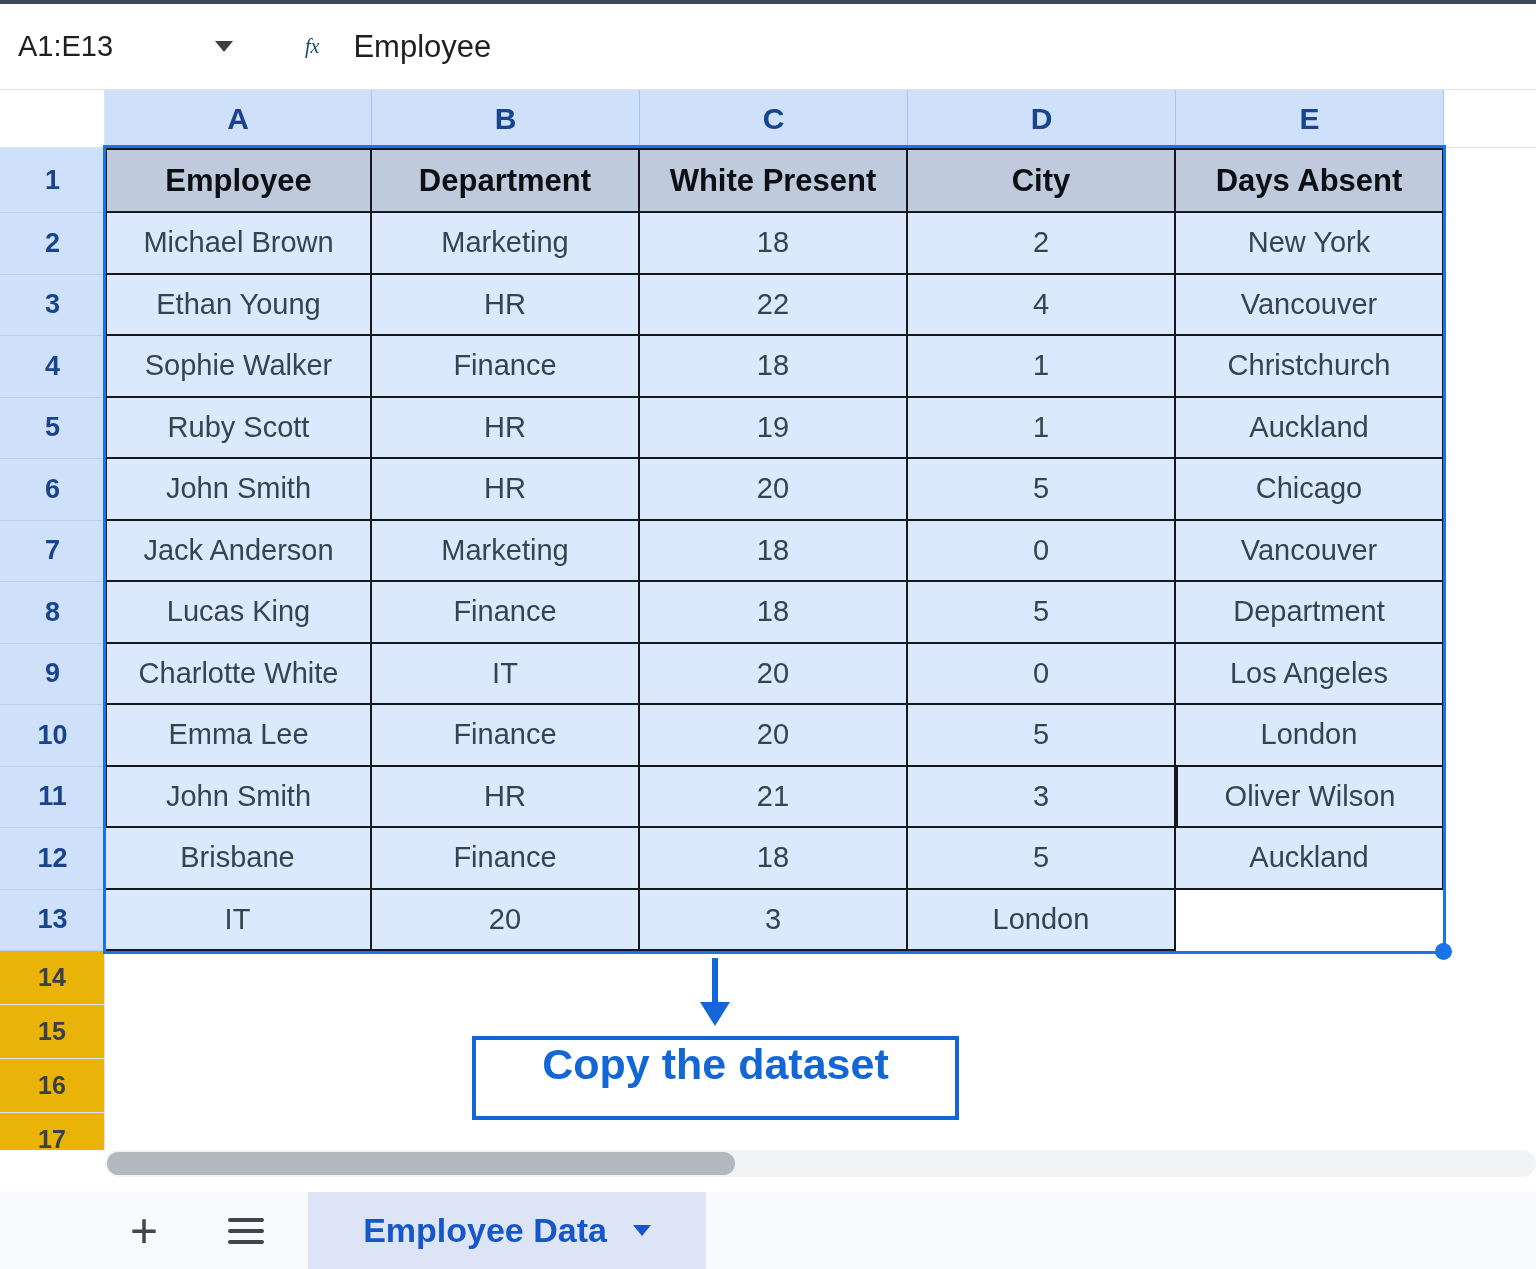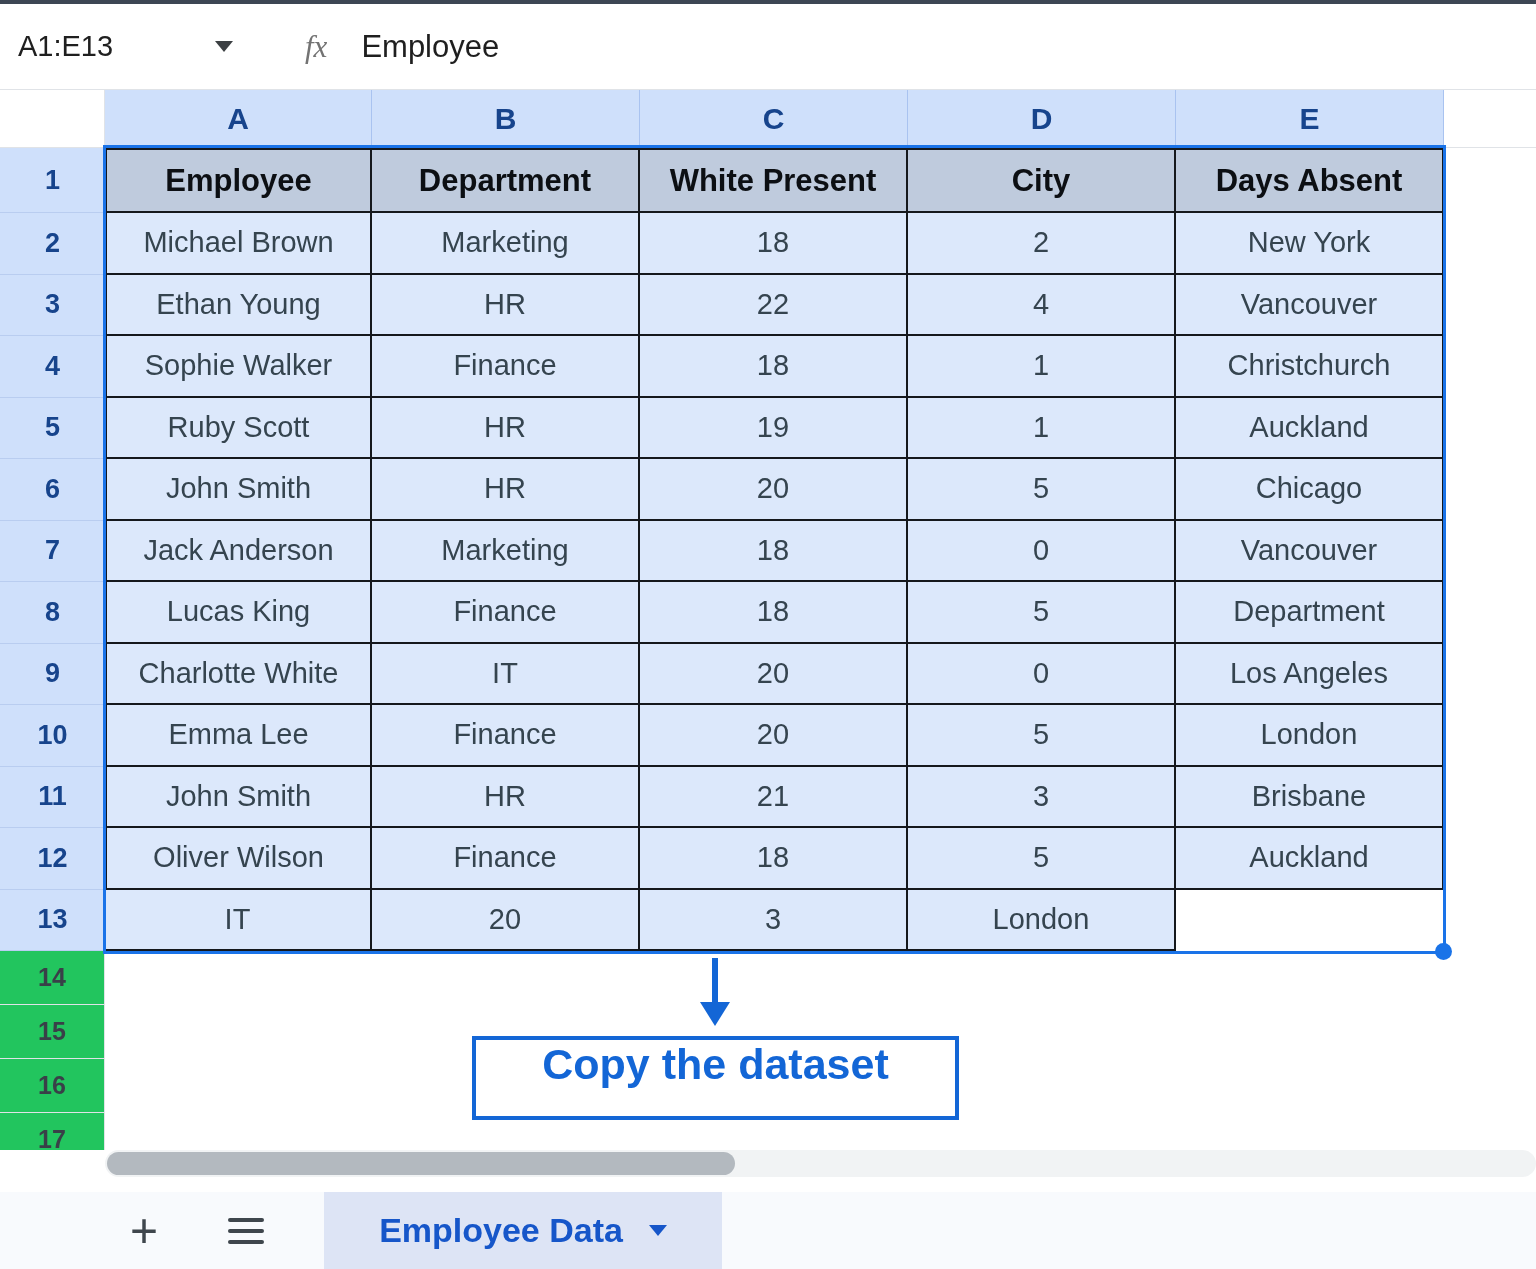--- a/index.html
+++ b/index.html
@@ -8,40 +8,40 @@
 
   
   .top-edge{position:absolute;left:0;top:0;width:100%;height:4px;background:#3d4654;}
 
   
   .formula-bar{position:absolute;left:0;top:4px;width:100%;height:86px;display:flex;align-items:center;
                border-bottom:1px solid #e0e3e7;background:#fff;box-sizing:border-box;}
   .name-box{display:flex;align-items:center;justify-content:space-between;width:215px;margin-left:18px;cursor:pointer;}
   .name-box-text{font-size:29px;color:#1f1f1f;}
   .nb-arrow{width:0;height:0;border-left:9px solid transparent;border-right:9px solid transparent;border-top:11px solid #3c4043;}
-  .fx{margin-left:72px;font-family:"Liberation Serif","DejaVu Serif",serif;font-style:italic;font-size:31px;color:#737373;}
+  .fx{margin-left:72px;font-family:"Liberation Serif","DejaVu Serif",serif;font-style:italic;font-size:20px;color:#0c4a6e;}
   .formula-input{margin-left:34px;font-size:31px;color:#1f1f1f;}
 
   
   .col-strip{position:absolute;left:0;top:90px;height:58px;width:100%;display:flex;}
   .corner{width:105px;box-sizing:border-box;background:#fff;border-right:1px solid #e0e3e7;border-bottom:1px solid #e0e3e7;}
   .col-letters{display:flex;height:100%;}
   .col-letter{width:268px;box-sizing:border-box;display:flex;align-items:center;justify-content:center;
               background:var(--band-fill,#cfe0fb);color:var(--band-text,#17448c);font-weight:bold;font-size:30px;
               border-right:1px solid #a9c3f0;}
   .col-letter:first-child{width:267px;}
   .col-gutter{flex:1;box-sizing:border-box;border-bottom:1px solid #e0e3e7;background:#fff;}
 
   
   .row-numbers{position:absolute;left:0;top:148px;width:105px;height:1002px;overflow:hidden;}
   .rownum{box-sizing:border-box;display:flex;align-items:center;justify-content:center;font-weight:bold;}
   .rownum.sel{background:var(--band-fill,#cfe0fb);color:var(--band-text,#17448c);font-size:27px;height:61.5px;
               border-bottom:1px solid #b9cdf0;}
   .rownum.sel.first{height:65px;}
-  .rownum.plain{background:#22c55e;color:#394048;font-size:25px;height:54px;
+  .rownum.plain{background:#eab308;color:#394048;font-size:25px;height:54px;
                 border-bottom:1px solid #e0e3e7;border-right:1px solid #e0e3e7;}
 
   
   .sheet-table{position:absolute;left:105px;top:148px;width:1339px;display:grid;
                grid-template-columns:267px 268px 268px 268px 268px;grid-template-rows:65px;grid-auto-rows:61.5px;}
   .cell{box-sizing:border-box;display:flex;align-items:center;justify-content:center;overflow:hidden;
         border-right:2px solid var(--cell-border,#15181c);border-bottom:2px solid var(--cell-border,#15181c);}
   .cell.c0{border-left:2px solid var(--cell-border,#15181c);}
   .cell.r0{border-top:2px solid var(--cell-border,#15181c);}
   .cell.th{background:var(--header-row-fill,#bfcbdd);font-weight:bold;font-size:31px;color:#0c0f13;}
@@ -64,21 +64,21 @@
 
   
   .h-scrollbar{position:absolute;left:105px;top:1150px;width:1431px;height:27px;background:#f1f3f4;border-radius:14px;}
   .h-thumb{position:absolute;left:2px;top:2px;width:628px;height:23px;background:#b3b9bf;border-radius:12px;}
 
   
   .sheet-bar{position:absolute;left:0;top:1192px;width:100%;height:77px;background:#f8fafd;display:flex;align-items:center;}
   .plus{margin-left:130px;font-size:48px;color:#3f464d;line-height:1;cursor:pointer;}
   .hamburger{margin-left:70px;width:36px;height:26px;display:flex;flex-direction:column;justify-content:space-between;cursor:pointer;}
   .hamburger span{height:4px;background:#3f464d;border-radius:2px;}
-  .sheet-tab{margin-left:60px;height:77px;min-width:398px;background:var(--tab-fill,#dde4f5);display:flex;
+  .sheet-tab{margin-left:44px;height:77px;min-width:398px;background:var(--tab-fill,#dde4f5);display:flex;
              align-items:center;justify-content:center;gap:26px;cursor:pointer;}
   .tab-label{font-size:34px;font-weight:bold;color:var(--tab-text,#1656c9);}
   .tab-arrow{width:0;height:0;border-left:9px solid transparent;border-right:9px solid transparent;
              border-top:11px solid var(--tab-text,#1656c9);}
 </style>
 </head>
 <body>
 
 <div class="app">
 
@@ -175,22 +175,22 @@
       <div class="cell td">Los Angeles</div>
       <div class="cell td c0">Emma Lee</div>
       <div class="cell td">Finance</div>
       <div class="cell td">20</div>
       <div class="cell td">5</div>
       <div class="cell td">London</div>
       <div class="cell td c0">John Smith</div>
       <div class="cell td">HR</div>
       <div class="cell td">21</div>
       <div class="cell td">3</div>
+      <div class="cell td c0">Oliver Wilson</div>
       <div class="cell td">Brisbane</div>
-      <div class="cell td c0">Oliver Wilson</div>
       <div class="cell td">Finance</div>
       <div class="cell td">18</div>
       <div class="cell td">5</div>
       <div class="cell td">Auckland</div>
       <div class="cell td">IT</div>
       <div class="cell td">20</div>
       <div class="cell td">3</div>
       <div class="cell td">London</div>
     </div>
 

